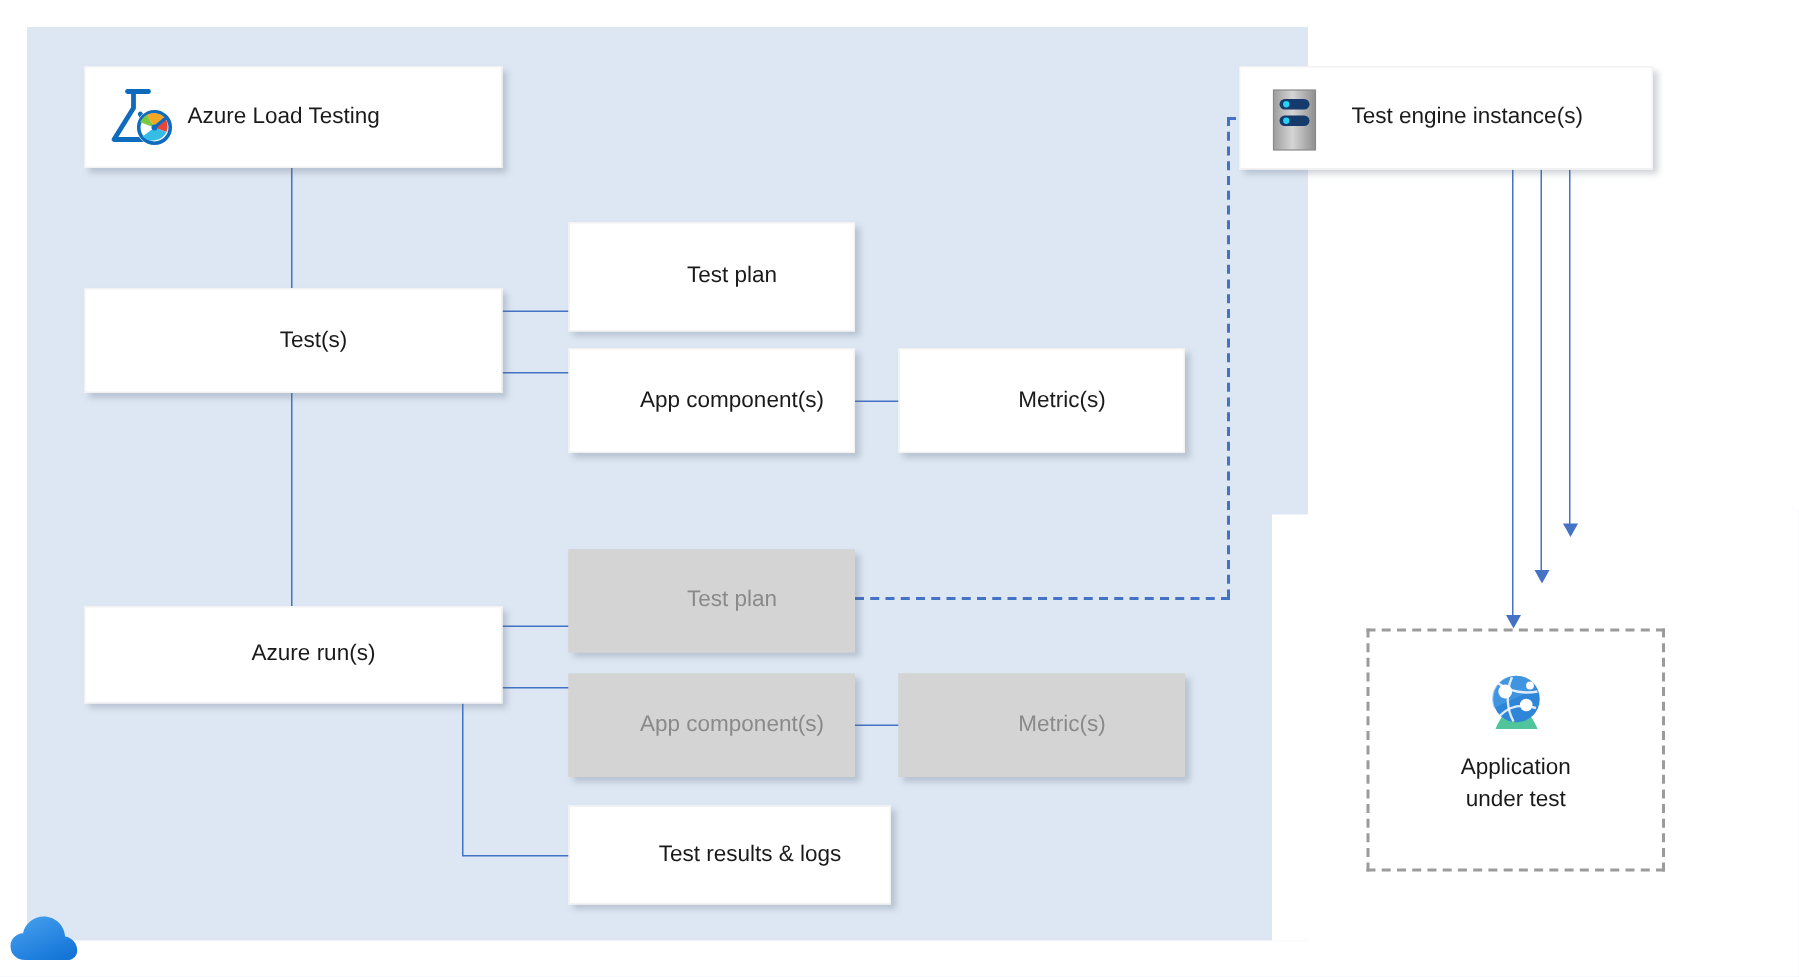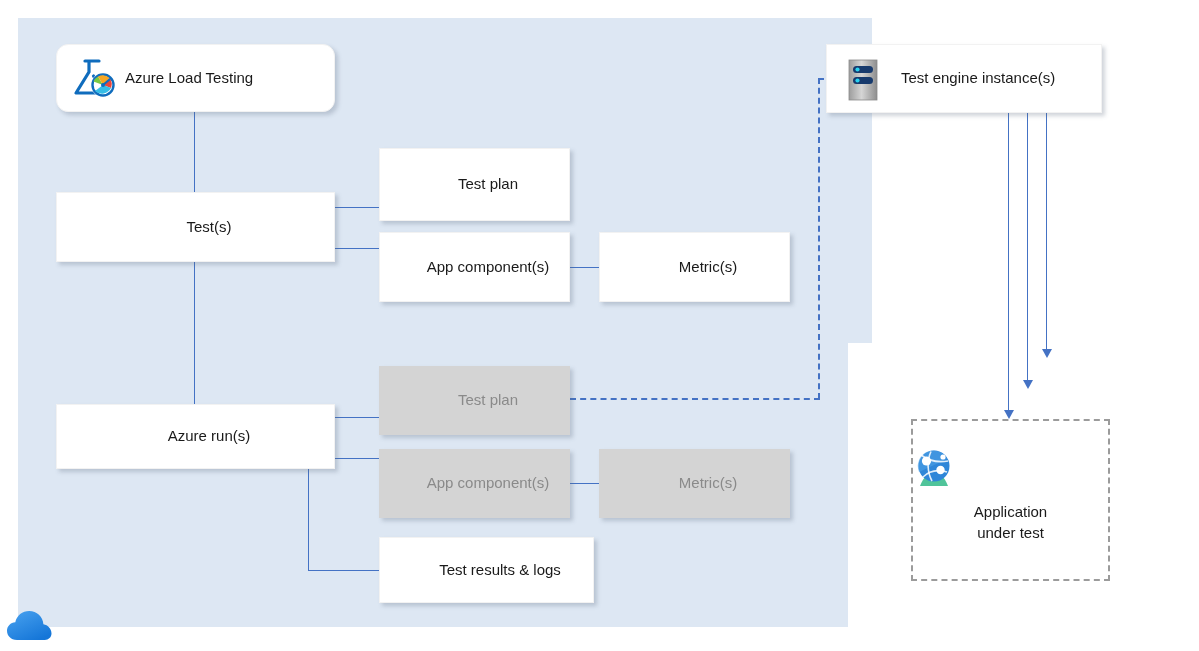--- a/index.html
+++ b/index.html
@@ -90,20 +90,21 @@
   .dashed-group {
     position: absolute;
     box-sizing: border-box;
     border: 2px dashed #9b9b9b;
     background: transparent;
   }
   .group-content {
     position: absolute;
     display: flex;
     flex-direction: column;
+    align-items: center;
     justify-content: flex-start;
   }
   .group-label {
     font-size: 15px;
     color: #1a1a1a;
     text-align: center;
     line-height: 1.38;
     white-space: pre-line;
     margin-top: 10px;
   }
@@ -163,21 +164,21 @@
         <path d="M20 3.5 C16 12, 16 24, 21 33" stroke="#ffffff" stroke-width="1.6" fill="none" opacity="0.85"></path>
         <circle cx="15.5" cy="13" r="4.6" fill="#ffffff"></circle>
         <circle cx="29.5" cy="22" r="4.2" fill="#ffffff"></circle>
         <circle cx="32" cy="9" r="2.6" fill="#ffffff"></circle>
       </svg>
     </span>
     <span class="group-label">Application
 under test</span>
   </div>
 
-  <div class="node with-icon" style="left:56px; top:44px; width:279px; height:68px; padding-left:68px;border-radius:12px;">
+  <div class="node with-icon" style="left:56px; top:44px; width:279px; height:68px; padding-left:68px;">
     <span class="node-icon" style="left:14px; top:13px; width:46px; height:42px;">
       <svg width="46" height="42" viewBox="0 0 46 42" xmlns="http://www.w3.org/2000/svg">
         <path d="M14 3 L28 3" stroke="#0f6cbd" stroke-width="3.2" stroke-linecap="round"></path>
         <path d="M18 4 L18 14 L5 35 L33 35 L22.5 18" stroke="#0f6cbd" stroke-width="3.2" fill="none" stroke-linejoin="round" stroke-linecap="round"></path>
         <circle cx="32" cy="27" r="12" fill="#ffffff"></circle>
         <circle cx="32" cy="27" r="10.5" fill="none" stroke="#0f6cbd" stroke-width="2.4"></circle>
         <path d="M32 27 L22.5 23.5 A10.2 10.2 0 0 1 27 18.5 Z" fill="#7ac943"></path>
         <path d="M32 27 L27 18.5 A10.2 10.2 0 0 1 38.5 20 Z" fill="#f5a623"></path>
         <path d="M32 27 L38.5 20 A10.2 10.2 0 0 1 40 30 Z" fill="#e8453c"></path>
         <path d="M32 27 L40 30 A10.2 10.2 0 0 1 24 33 Z" fill="#35bde6"></path>

